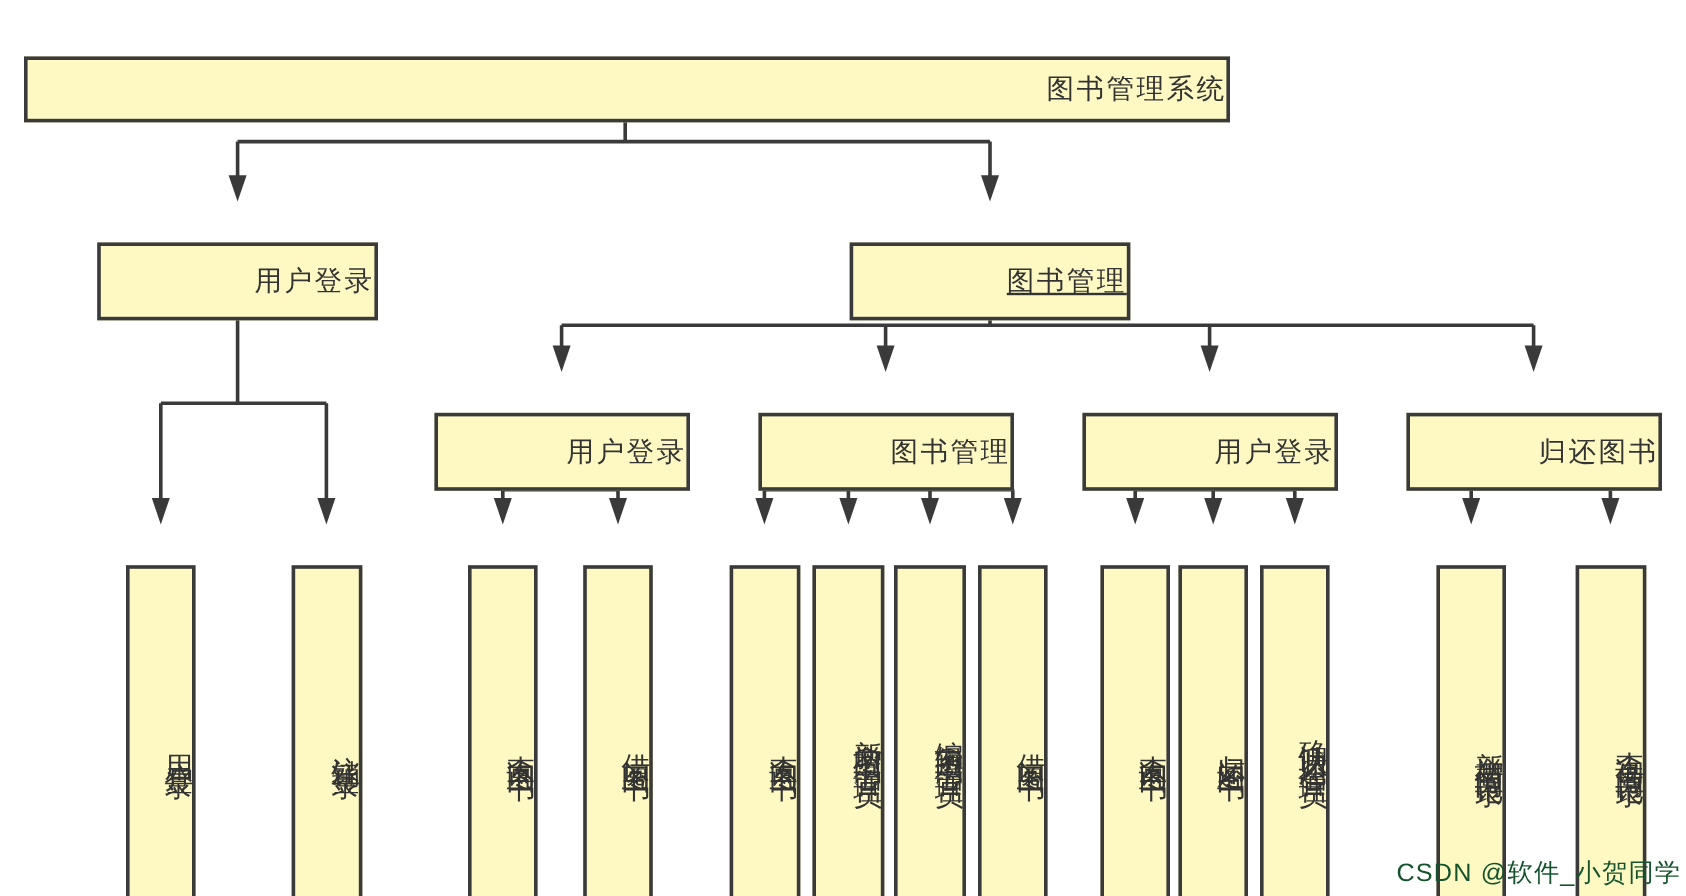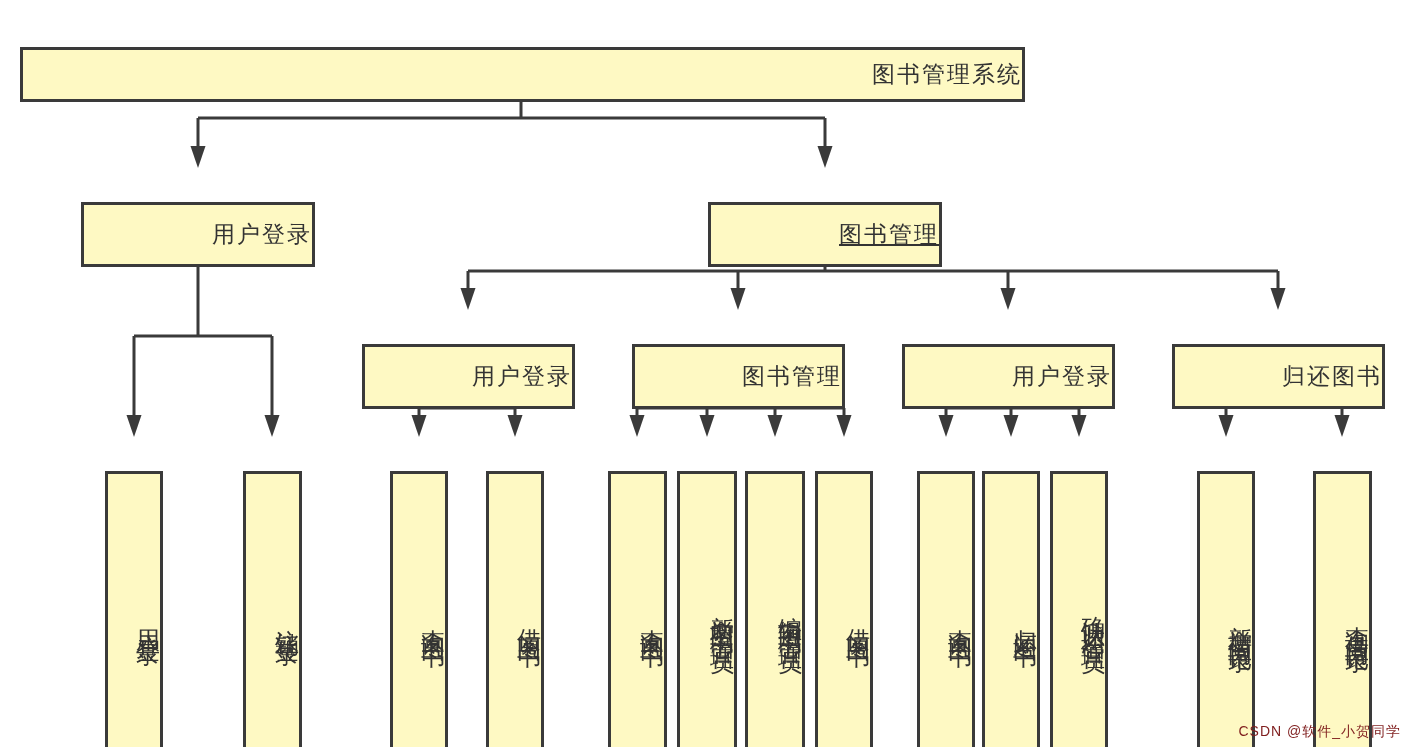--- a/index.html
+++ b/index.html
@@ -68,23 +68,23 @@
   .leaf-c4 { left: 815px; }
   .leaf-d1 { left: 917px; }
   .leaf-d2 { left: 982px; }
   .leaf-d3 { left: 1050px; }
   .leaf-e1 { left: 1197px; height: 301px; }
   .leaf-e2 { left: 1313px; width: 59px; height: 301px; }
   .watermark {
     position: absolute;
     right: 4px;
     bottom: 6px;
-    font-size: 14px;
+    font-size: 21px;
     letter-spacing: 1px;
-    color: #7f1d1d;
+    color: #14532d;
     z-index: 10;
     white-space: nowrap;
   }
 </style>
 </head>
 <body>
 
 <div class="canvas">
 
   <svg class="connectors" viewBox="0 0 1405 747" xmlns="http://www.w3.org/2000/svg">

